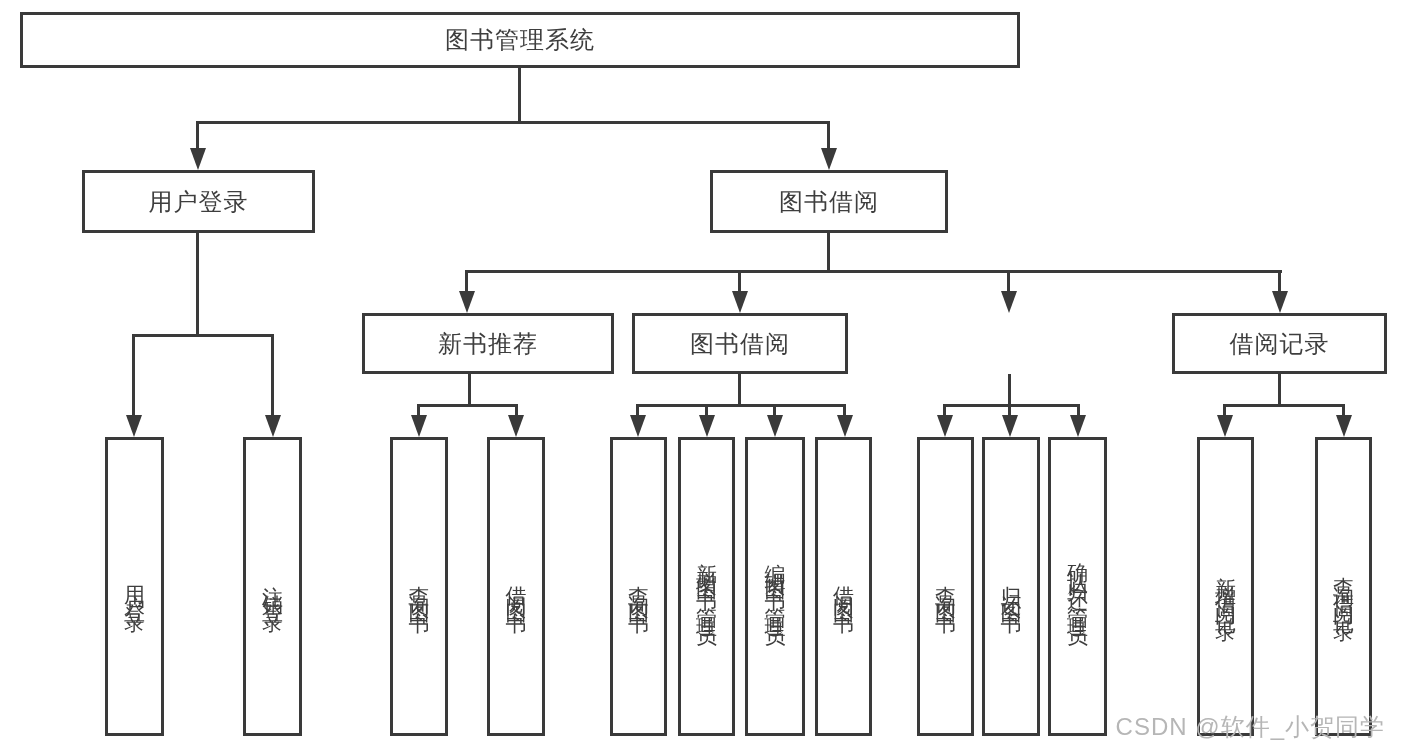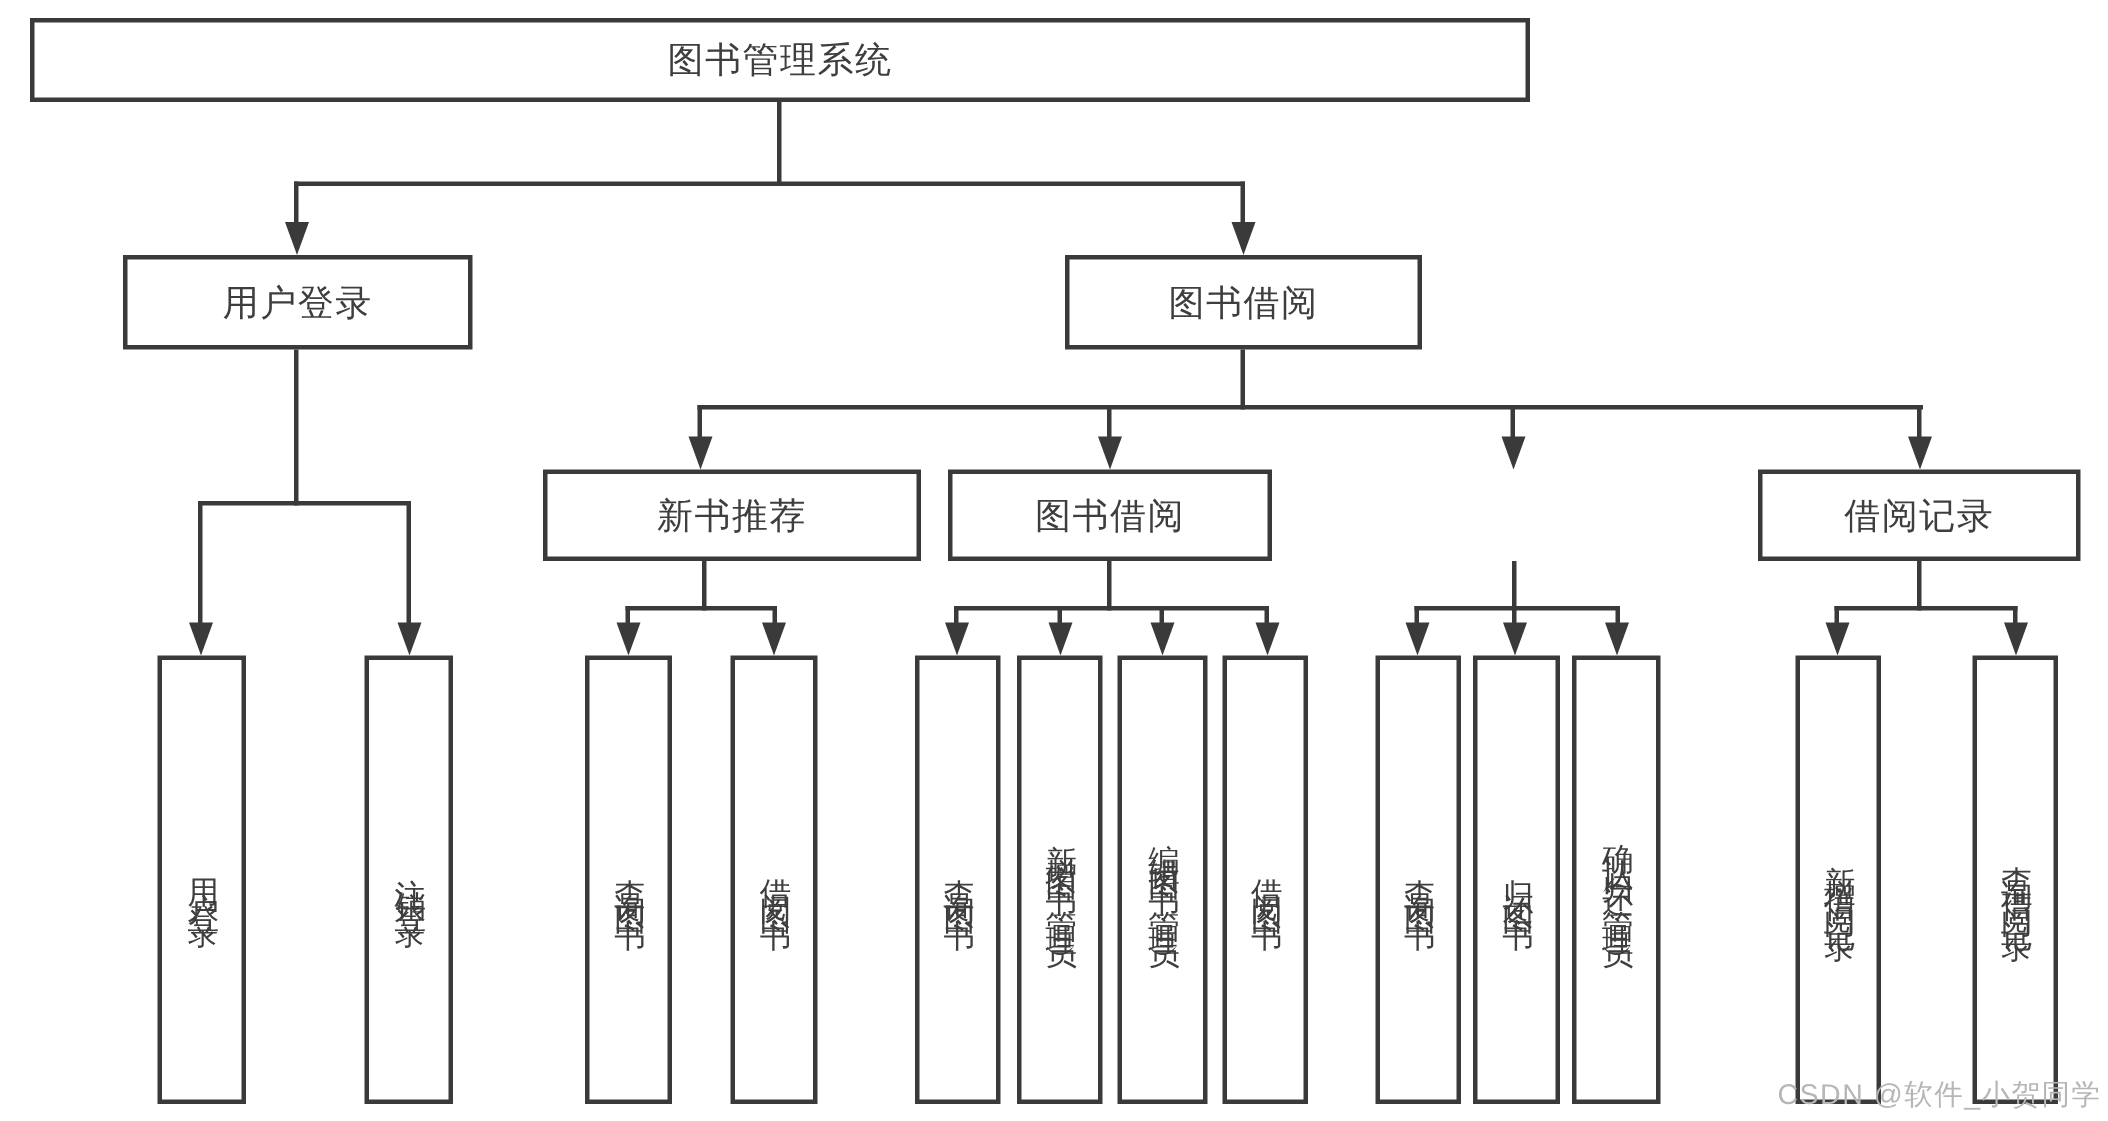--- a/index.html
+++ b/index.html
@@ -55,23 +55,23 @@
   .hl{position:absolute;height:3px;background:var(--line);}
   .arrow{
     position:absolute;
     width:0;height:0;
     border-left:8px solid transparent;
     border-right:8px solid transparent;
     border-top:22px solid var(--line);
   }
   .watermark{
     position:absolute;
-    right:4px;
+    right:20px;
     bottom:4px;
-    font-size:19px;
+    font-size:24px;
     color:var(--wm);
     z-index:10;
     letter-spacing:1px;
   }
 </style>
 </head>
 <body>
 
 <div class="canvas">
 

